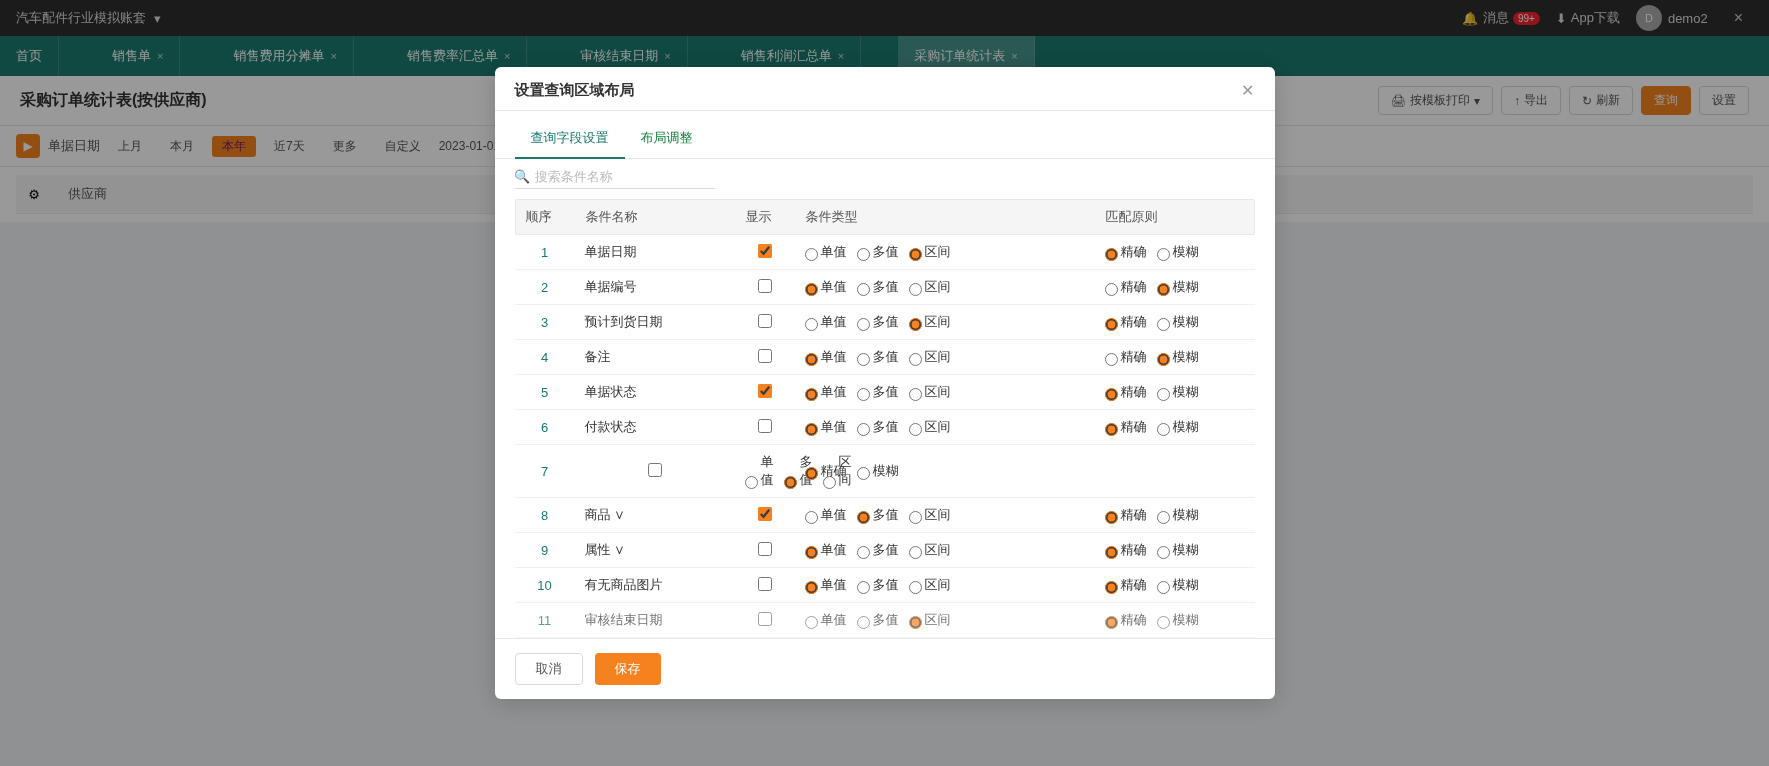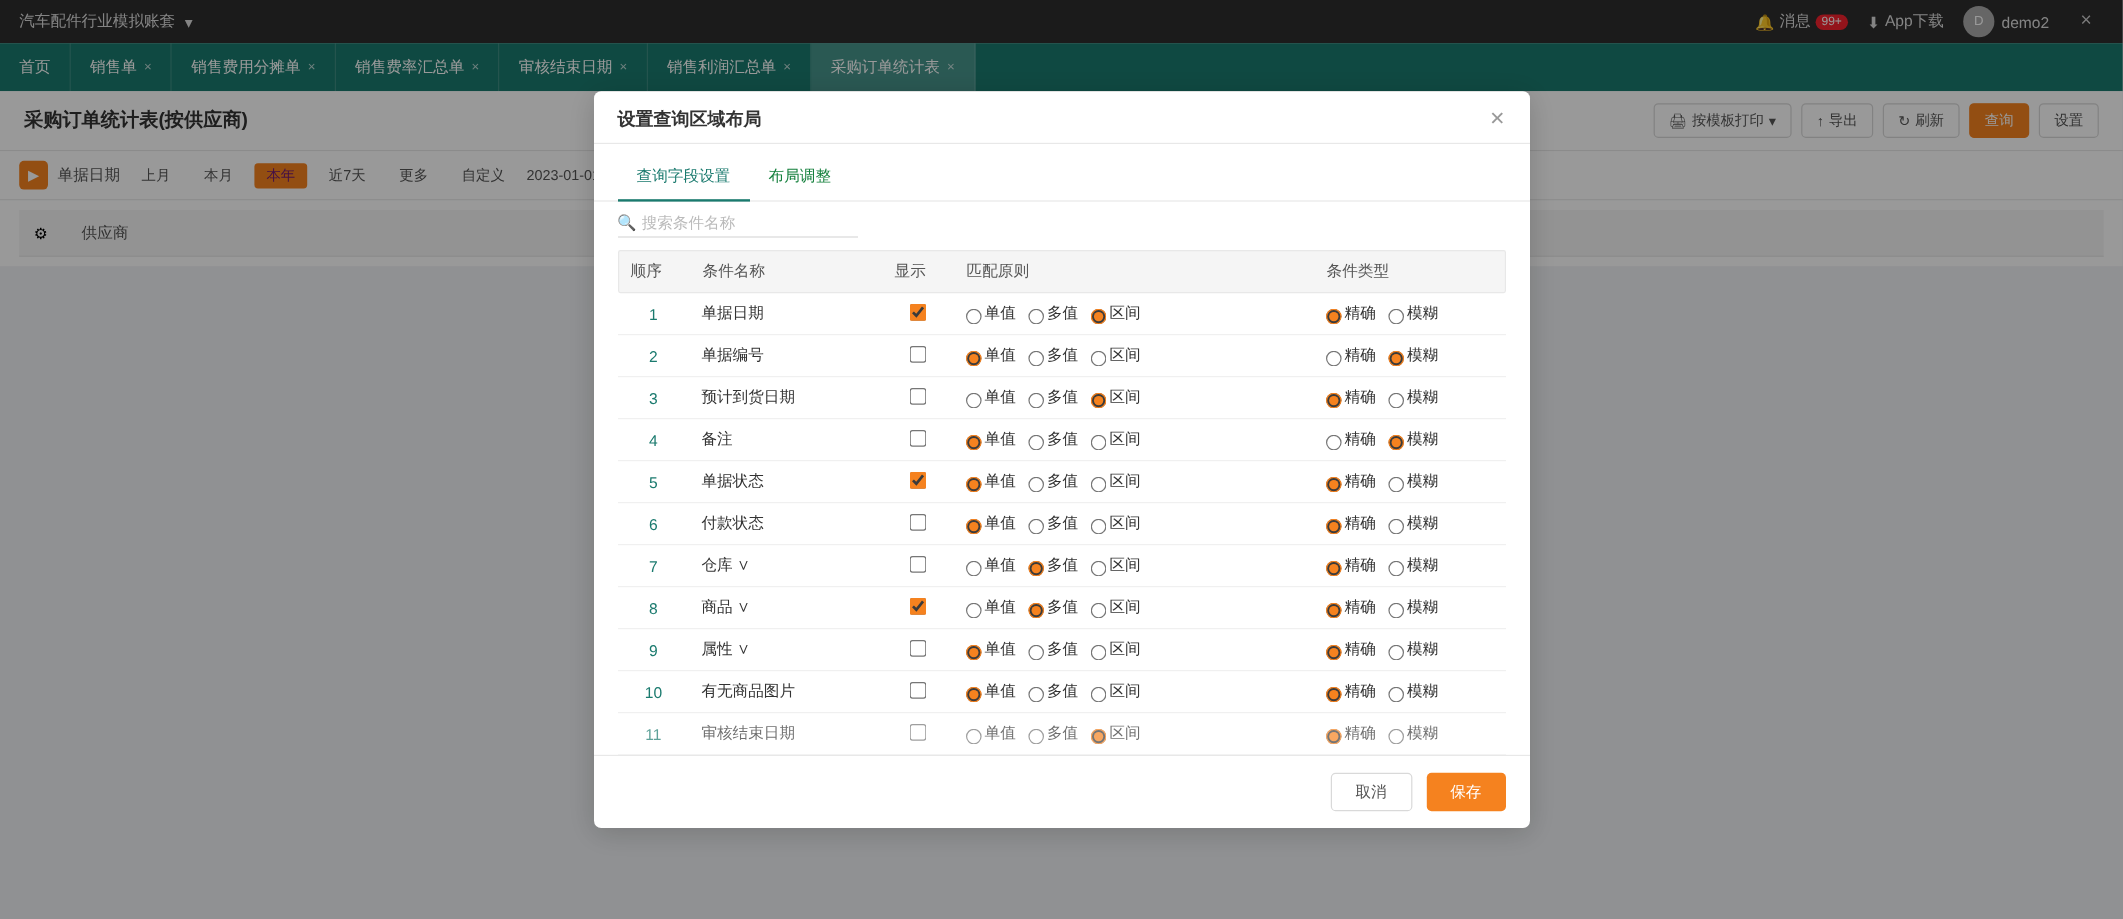--- a/index.html
+++ b/index.html
@@ -33,20 +33,21 @@
     }
 
     
     .tab-bar {
       background: #1a7a6e;
       height: 40px;
       display: flex;
       align-items: center;
       padding: 0 0;
       overflow: hidden;
+      gap: 37px;
     }
     .tab-item {
       height: 40px;
       padding: 0 16px;
       display: flex;
       align-items: center;
       color: #fff;
       cursor: pointer;
       font-size: 13px;
       white-space: nowrap;
@@ -247,21 +248,20 @@
     .radio-group { display: flex; align-items: center; gap: 10px; }
     .radio-item { display: flex; align-items: flex-end; gap: 3px; cursor: pointer; }
     .radio-item input[type=radio] { accent-color: #f5821f; cursor: pointer; }
 
     
     input[type=checkbox] { accent-color: #f5821f; cursor: pointer; width: 14px; height: 14px; }
 
     
     .modal-footer {
       display: flex;
-      justify-content: flex-end;
       gap: 12px;
       padding: 14px 20px;
       border-top: 1px solid #e8e8e8;
     }
     .btn-cancel {
       padding: 6px 20px;
       border: 1px solid #d9d9d9;
       background: #fff;
       border-radius: 4px;
       cursor: pointer;
@@ -418,22 +418,22 @@
         <input type="text" placeholder="搜索条件名称" style="">
       </div>
     </div>
 
     <div class="modal-table">
 
       <div class="mt-header">
         <div class="mt-header-cell">顺序</div>
         <div class="mt-header-cell">条件名称</div>
         <div class="mt-header-cell">显示</div>
+        <div class="mt-header-cell">条件类型</div>
         <div class="mt-header-cell">匹配原则</div>
-        <div class="mt-header-cell">条件类型</div>
       </div>
 
       <div class="mt-row">
         <div class="mt-cell order-num">1</div>
         <div class="mt-cell">单据日期</div>
         <div class="mt-cell" style="text-align:center;"><input type="checkbox" checked="" style=""></div>
         <div class="mt-cell">
           <div class="radio-group">
             <label class="radio-item">
                 <input type="radio" name="type1" style="">
@@ -628,21 +628,20 @@
             <label class="radio-item">
                 <input type="radio" name="match6" style="">
                 <span>模糊</span>
               </label>
           </div>
         </div>
       </div>
 
       <div class="mt-row">
         <div class="mt-cell order-num">7</div>
-        <div class="mt-cell">仓库 ∨</div>
         <div class="mt-cell" style="text-align:center;"><input type="checkbox" style=""></div>
         <div class="mt-cell">
           <div class="radio-group">
             <label class="radio-item">
                 <input type="radio" name="type7" style="">
                 <span>单值</span>
               </label>
             <label class="radio-item">
                 <input type="radio" name="type7" checked="" style="">
                 <span>多值</span>

